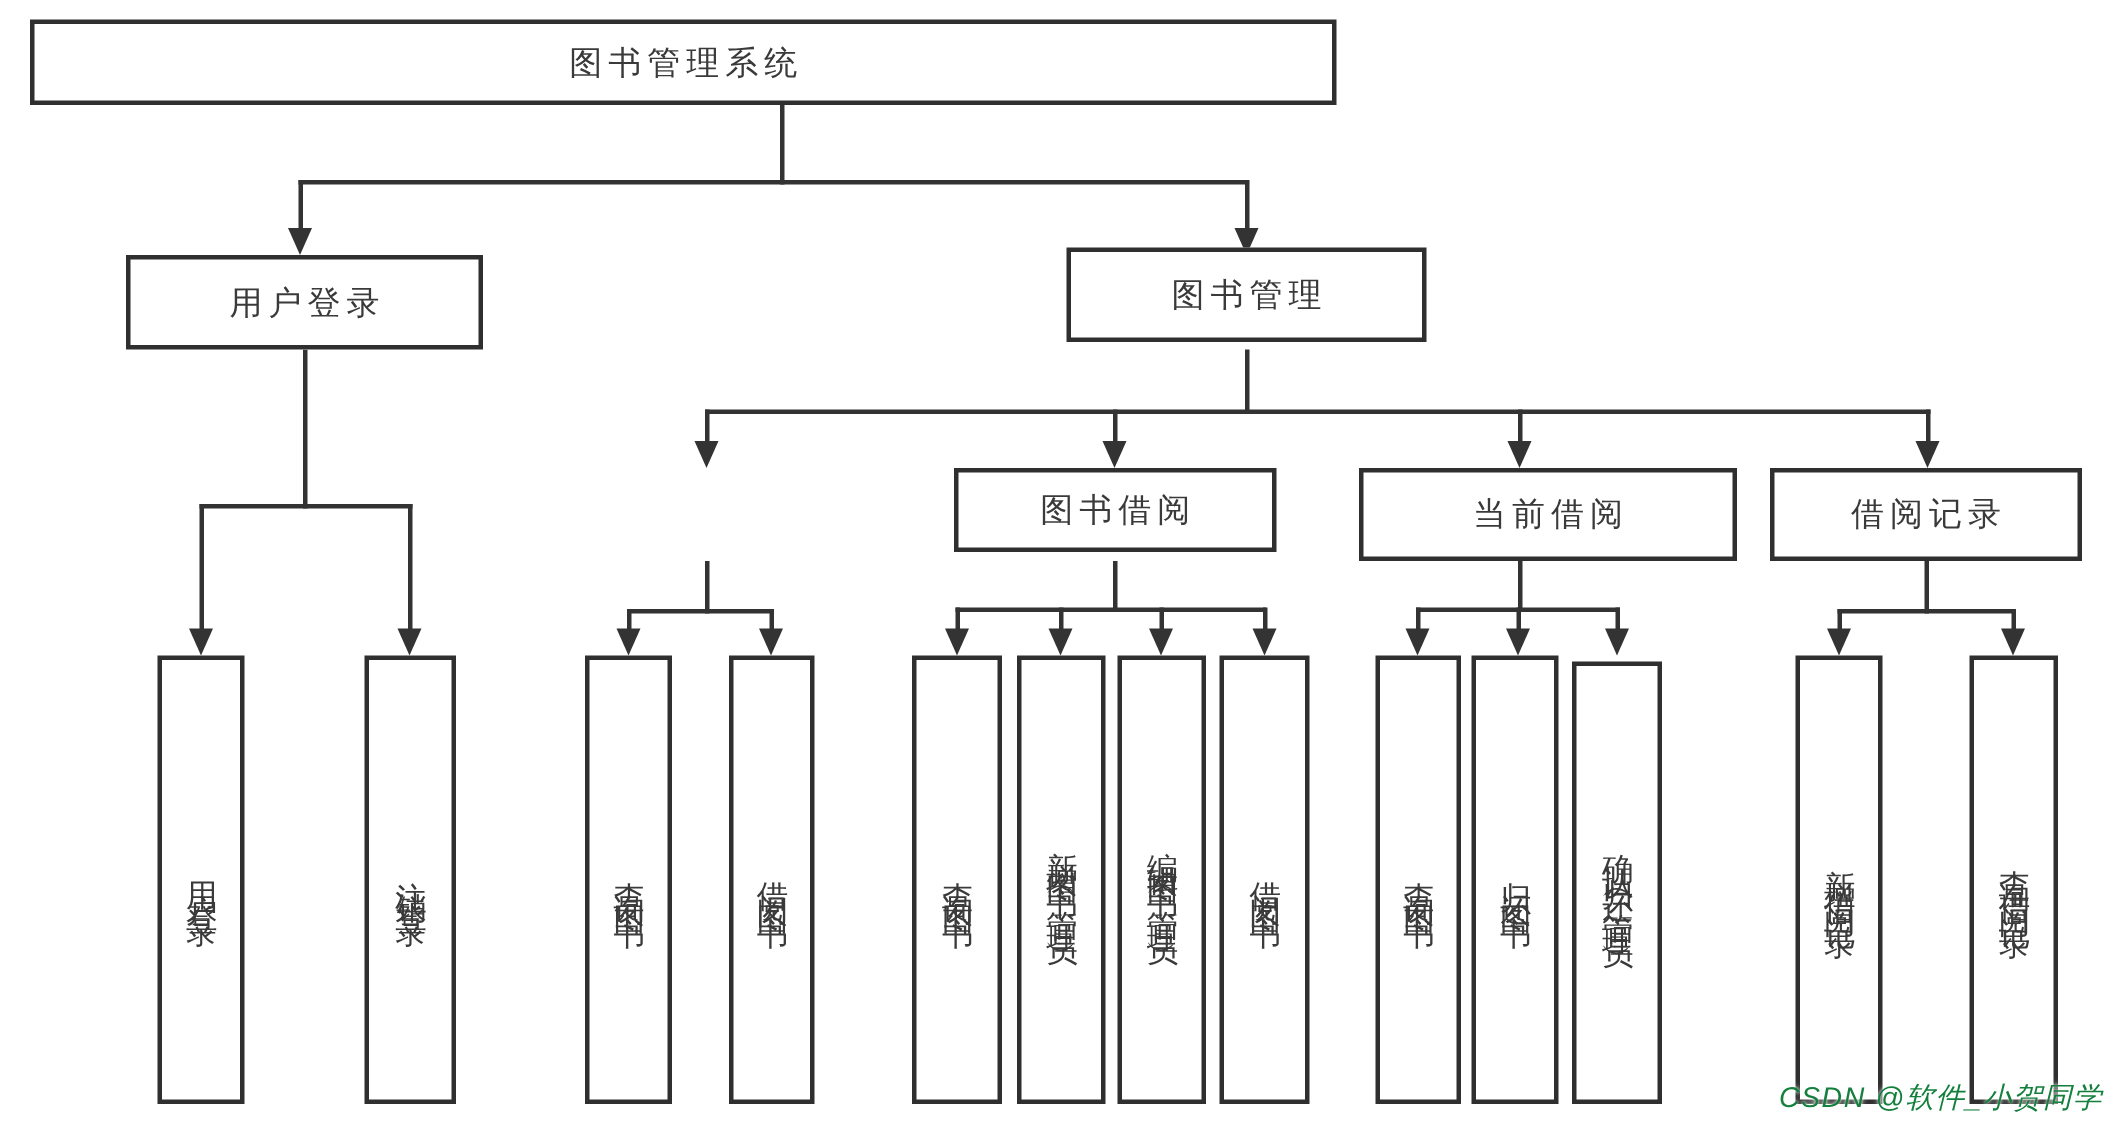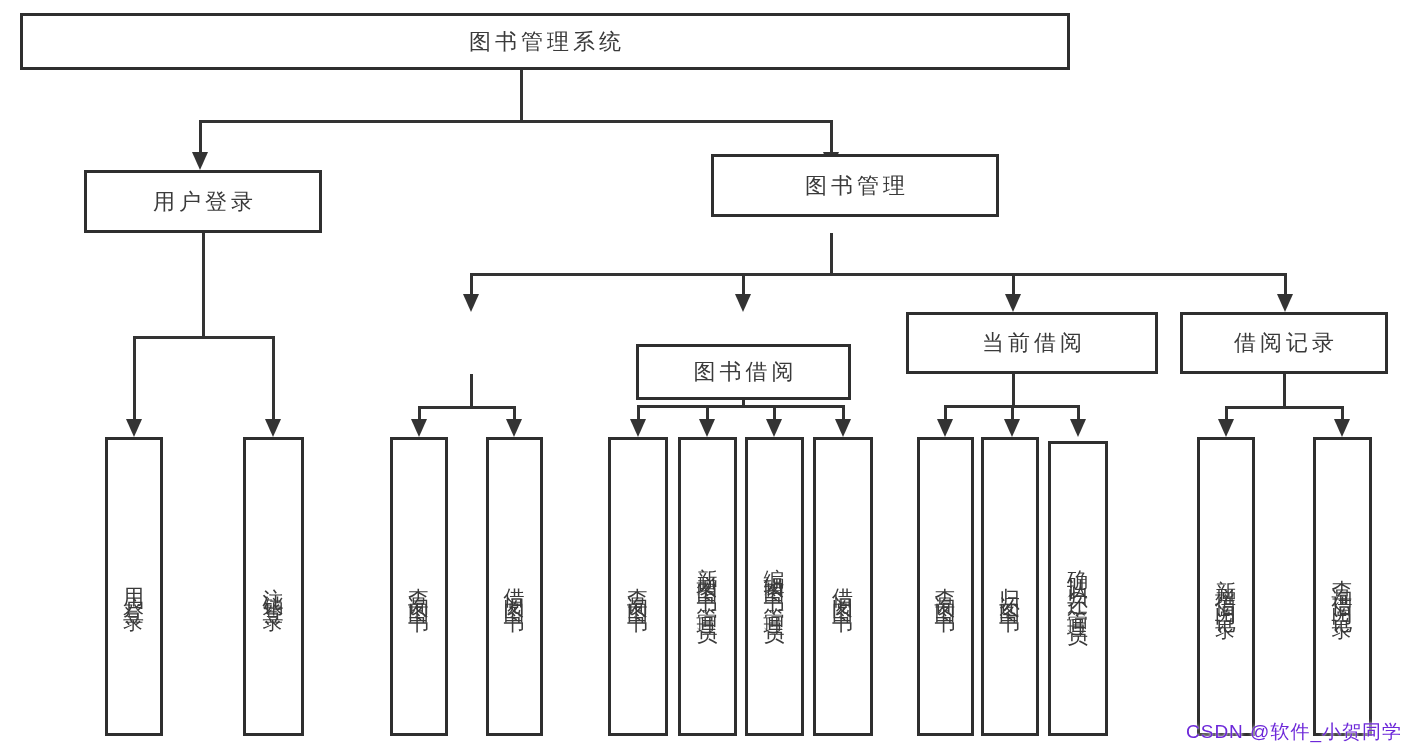--- a/index.html
+++ b/index.html
@@ -43,24 +43,25 @@
     border-left: 8px solid transparent;
     border-right: 8px solid transparent;
     border-top: 18px solid #333333;
   }
   .watermark {
     position: absolute;
     left: 1186px;
     top: 719px;
     font-size: 19px;
     letter-spacing: 1px;
-    color: #6d28d9;
+    color: #15803d;
     white-space: nowrap;
     z-index: 10;
     text-shadow: 0 0 2px rgba(255,255,255,0.95), 0 0 4px rgba(255,255,255,0.85);
+    font-style: italic;
   }
 </style>
 </head>
 <body>
 
 <div id="canvas">
 
   <div>
     <div class="vline" style="left:520px; top:70px; height:53px;"></div>
     <div class="hline" style="left:199px; top:120px; width:633px;"></div>
@@ -127,32 +128,32 @@
 
   <div>
     <div class="vline" style="left:1283px; top:374px; height:35px;"></div>
     <div class="hline" style="left:1225px; top:406px; width:119px;"></div>
     <div class="vline" style="left:1225px; top:406px; height:14px;"></div>
     <div class="arrow" style="left:1218px; top:419px;"></div>
     <div class="vline" style="left:1341px; top:406px; height:14px;"></div>
     <div class="arrow" style="left:1334px; top:419px;"></div>
   </div>
 
-  <div class="node" style="left:20px; top:13px; width:1050px; height:57px;">
+  <div class="node" style="left:20px; top:13px; width:871px; height:57px;">
     <span class="h-label">图书管理系统</span>
   </div>
 
   <div class="node" style="left:84px; top:170px; width:238px; height:63px;">
     <span class="h-label">用户登录</span>
   </div>
-  <div class="node" style="left:711px; top:154px; width:288px; height:63px;">
+  <div class="node" style="left:711px; top:165px; width:240px; height:63px;">
     <span class="h-label">图书管理</span>
   </div>
 
-  <div class="node" style="left:636px; top:312px; width:215px; height:56px;margin-top:32px;">
+  <div class="node" style="left:636px; top:312px; width:215px; height:56px;">
     <span class="h-label">图书借阅</span>
   </div>
   <div class="node" style="left:906px; top:312px; width:252px; height:62px;">
     <span class="h-label">当前借阅</span>
   </div>
   <div class="node" style="left:1180px; top:312px; width:208px; height:62px;">
     <span class="h-label">借阅记录</span>
   </div>
 
   <div class="node" style="left:105px; top:437px; width:58px; height:299px;">

